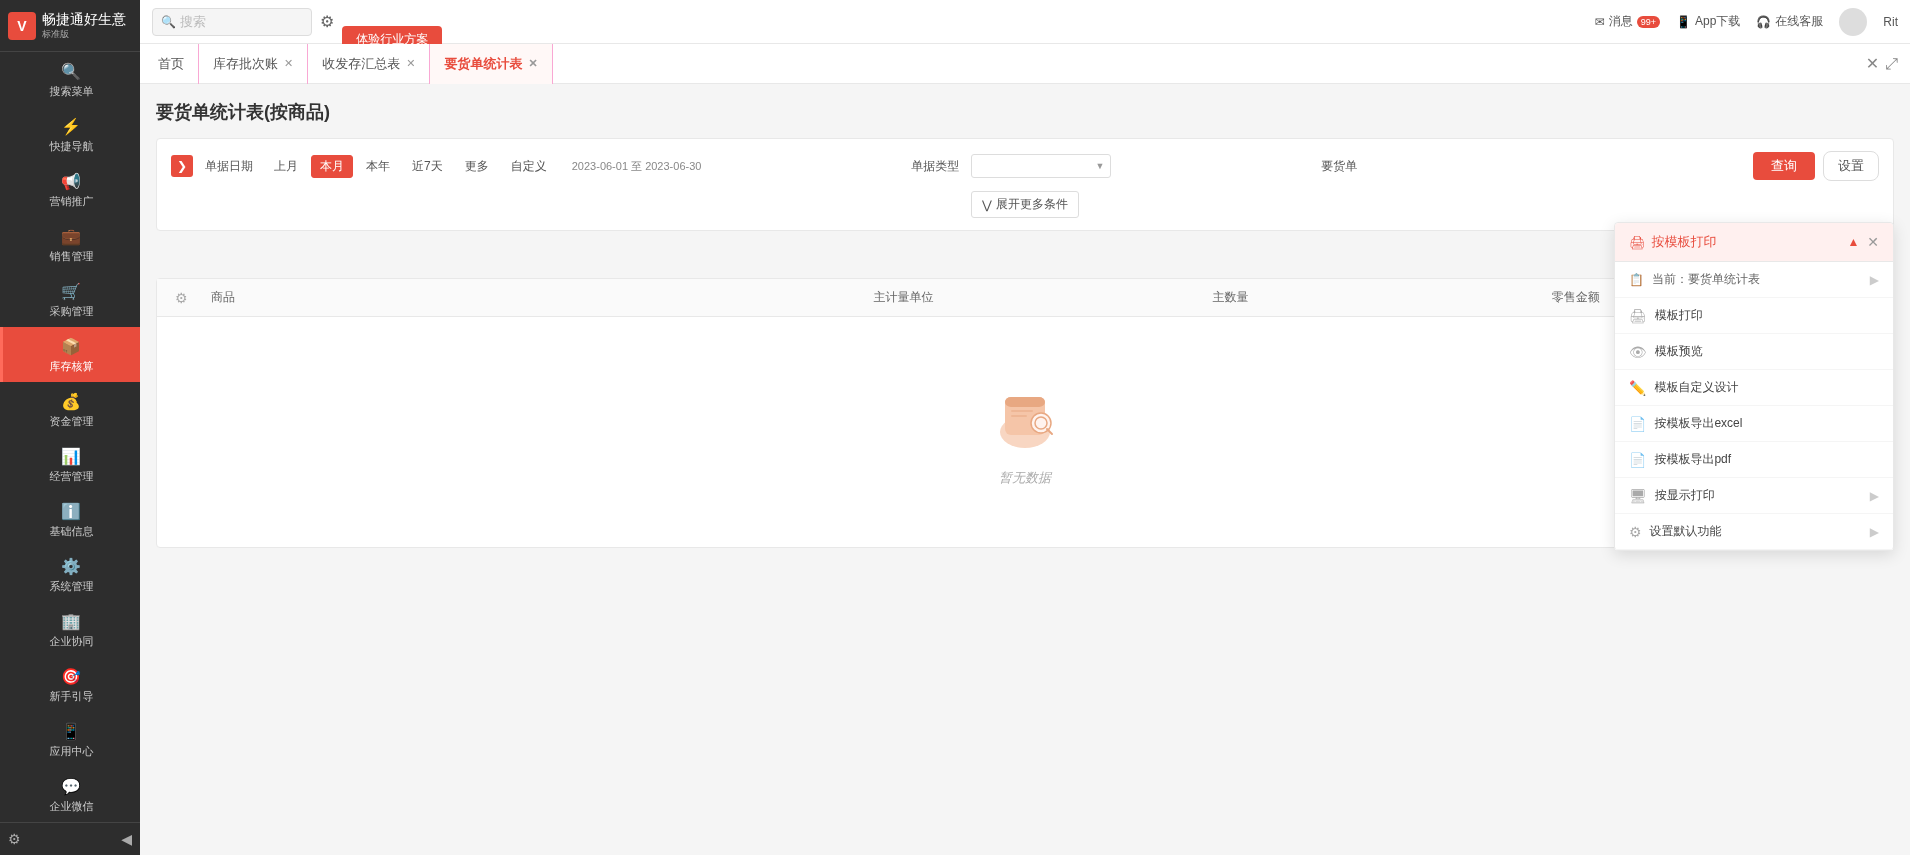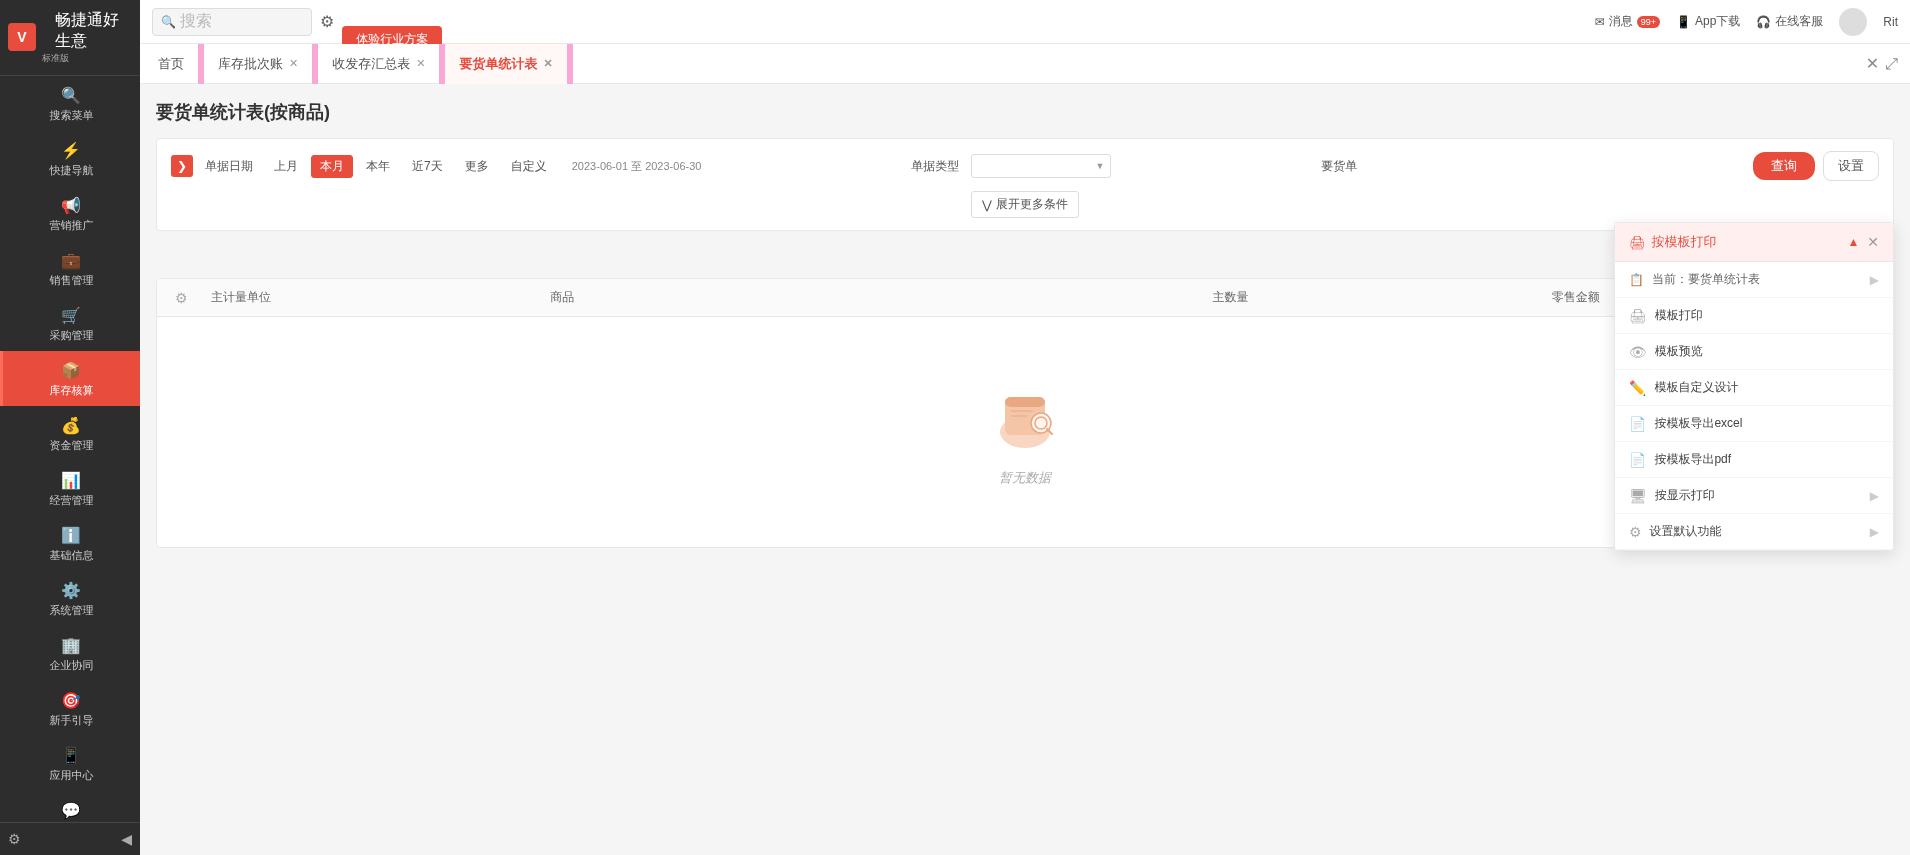--- a/index.html
+++ b/index.html
@@ -24,21 +24,21 @@
       color: #fff;
     }
     .sidebar-logo .logo-icon {
       width: 28px; height: 28px;
       background: #e84c3d;
       border-radius: 4px;
       display: flex; align-items: center; justify-content: center;
       color: #fff; font-size: 14px; font-weight: bold;
       margin-right: 6px; flex-shrink: 0;
     }
-    .sidebar-logo .logo-text { font-size: 16px; line-height: 1.3; color: #fff; margin-left: 13px; }
+    .sidebar-logo .logo-text { font-size: 14px; line-height: 1.3; color: #fff; }
     .sidebar-logo .logo-sub { font-size: 9px; color: #aaa; }
     .sidebar-scroll { flex: 1; overflow-y: auto; overflow-x: hidden; }
     .sidebar-scroll::-webkit-scrollbar { width: 4px; }
     .sidebar-scroll::-webkit-scrollbar-thumb { background: #555; }
     .sidebar-item {
       display: flex; flex-direction: column; align-items: center;
       padding: 10px 4px 8px;
       cursor: pointer; color: #ccc; font-size: 11px;
       border-left: 3px solid transparent;
       transition: background 0.2s;
@@ -98,21 +98,21 @@
       display: flex;
       align-items: center;
       border-bottom: 1px solid #e8e8e8;
       flex-shrink: 0;
       padding: 0 4px;
     }
     .tab {
       display: flex; align-items: center;
       padding: 0 14px; height: 40px;
       font-size: 13px; cursor: pointer; color: #555;
-      border-right: 6px solid #f9a8d4;
+      border-right: 1px solid #f9a8d4;
       position: relative;
     }
     .tab.active { color: #e84c3d; font-weight: 700; background: #fff8f7; }
     .tab .tab-close { margin-left: 6px; color: #999; font-size: 11px; cursor: pointer; }
     .tab-actions { margin-left: auto; display: flex; align-items: center; padding-right: 8px; gap: 6px; }
     .tab-actions span { cursor: pointer; color: #888; font-size: 16px; }
 
     
     .content {
       flex: 1;
@@ -203,21 +203,21 @@
     .toolbar-btn {
       display: flex; align-items: center; gap: 4px;
       font-size: 12px; color: #555; cursor: pointer;
       padding: 4px 8px; border-radius: 3px;
     }
 
     
     .action-btns { display: flex; gap: 8px; align-items: center; }
     .btn-query {
       background: #e84c3d; color: #fff; border: none;
-      padding: 5px 18px; border-radius: 12px; cursor: pointer; font-size: 13px;
+      padding: 5px 18px; border-radius: 4px; cursor: pointer; font-size: 13px;
     }
     .btn-settings {
       background: #fff; color: #555; border: 1px solid #ddd;
       padding: 5px 14px; border-radius: 8px; cursor: pointer; font-size: 13px;
     }
 
     
     .print-dropdown {
       position: absolute;
       top: 138px; right: 16px;
@@ -334,21 +334,21 @@
     <span class="sidebar-bottom-btn">⚙</span>
     <span class="sidebar-bottom-btn">◀</span>
   </div>
 </div>
 
 <div class="main">
 
   <div class="topbar">
     <div class="topbar-search">
       <span style="margin-right:4px;">🔍</span>
-      <span style="font-size:16px; color:#bbb;">搜索</span>
+      <span style="font-size:13px; color:#bbb;">搜索</span>
     </div>
     <span class="topbar-gear">⚙</span>
     <button class="topbar-btn-trial">体验行业方案</button>
     <div class="topbar-spacer"></div>
     <div class="topbar-actions">
       <div class="topbar-action-item">
         <span>✉</span>
         <span>消息</span>
         <span class="badge">99+</span>
       </div>
@@ -444,22 +444,22 @@
         <span>↻</span>
         <span>刷新</span>
       </div>
     </div>
 
     <div class="table-card">
       <div class="table-header-row">
         <div class="table-col col-check">
           <span style="color:#aaa;font-size:14px;">⚙</span>
         </div>
+        <div class="table-col col-goods">商品</div>
         <div class="table-col col-unit">主计量单位</div>
-        <div class="table-col col-goods">商品</div>
         <div class="table-col col-qty">主数量</div>
         <div class="table-col col-amount">零售金额</div>
       </div>
 
       <div class="empty-state">
         <div class="empty-icon">
           
           <svg viewBox="0 0 80 80" xmlns="http://www.w3.org/2000/svg" width="80" height="80">
             <ellipse cx="40" cy="55" rx="25" ry="16" fill="#f5c5a8" opacity="0.7"></ellipse>
             <rect x="20" y="20" width="40" height="38" rx="6" fill="#f5c5a8"></rect>

